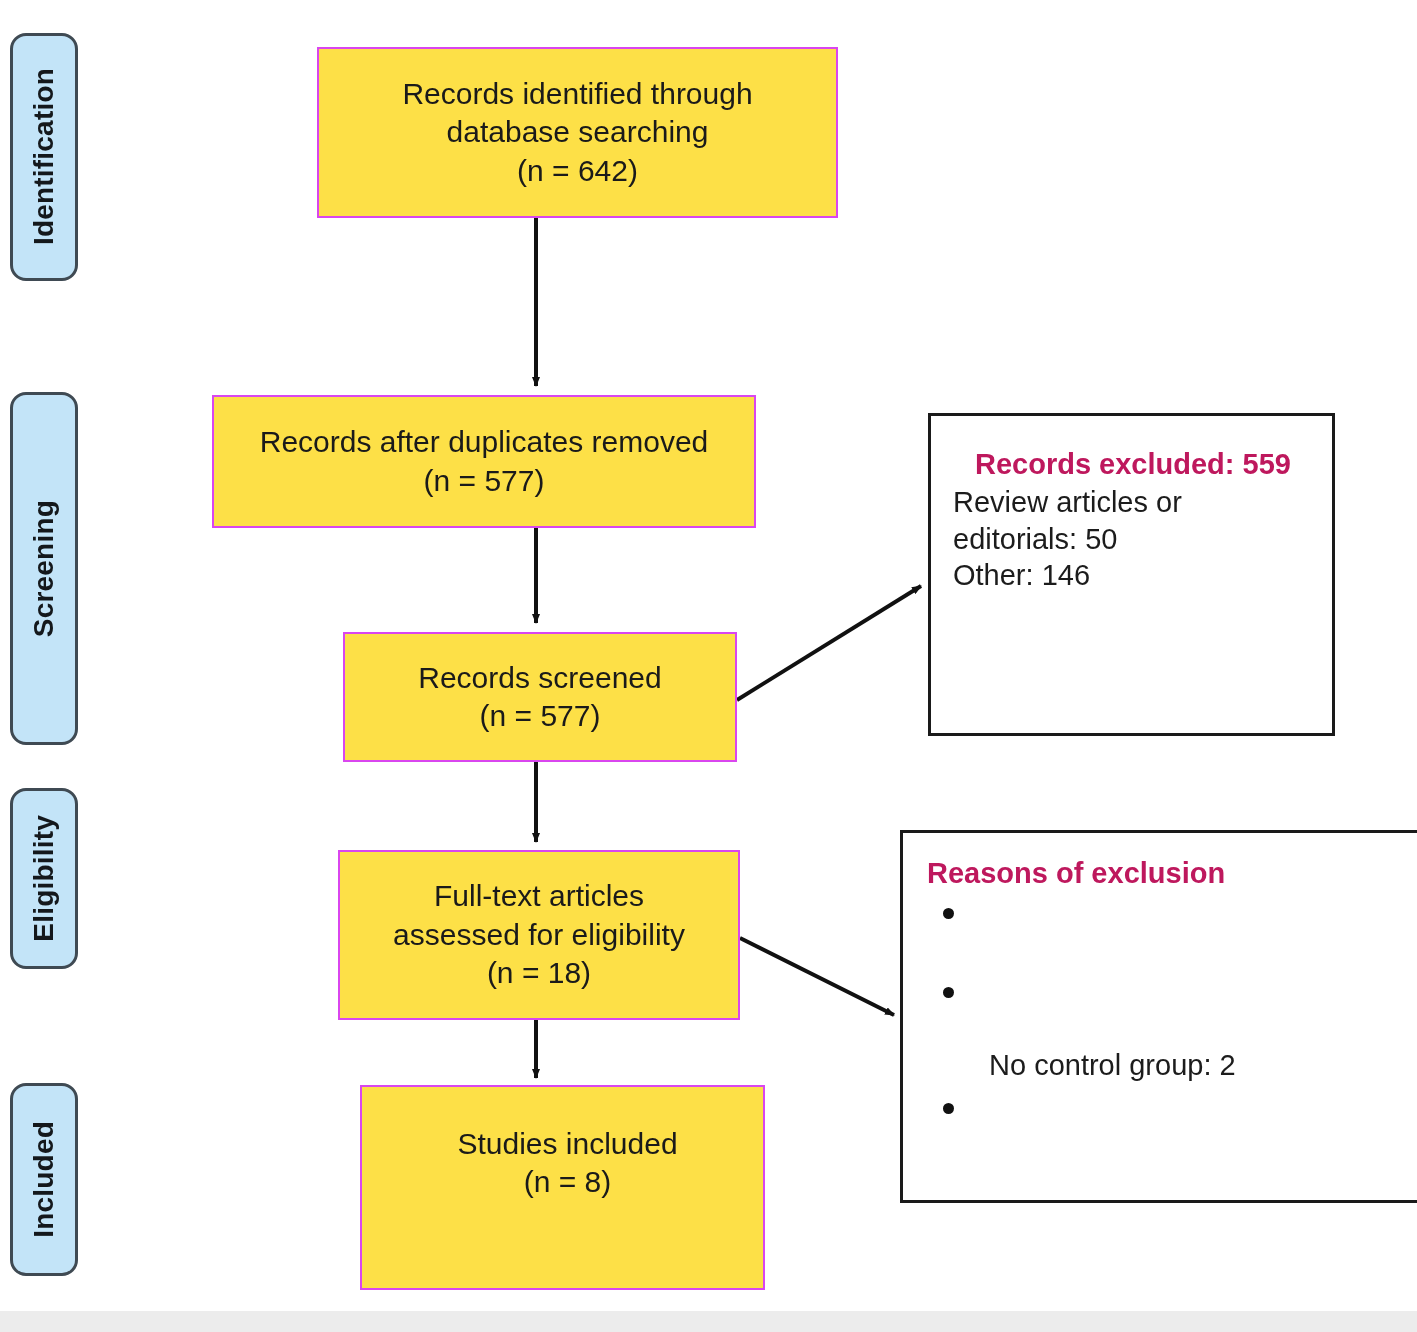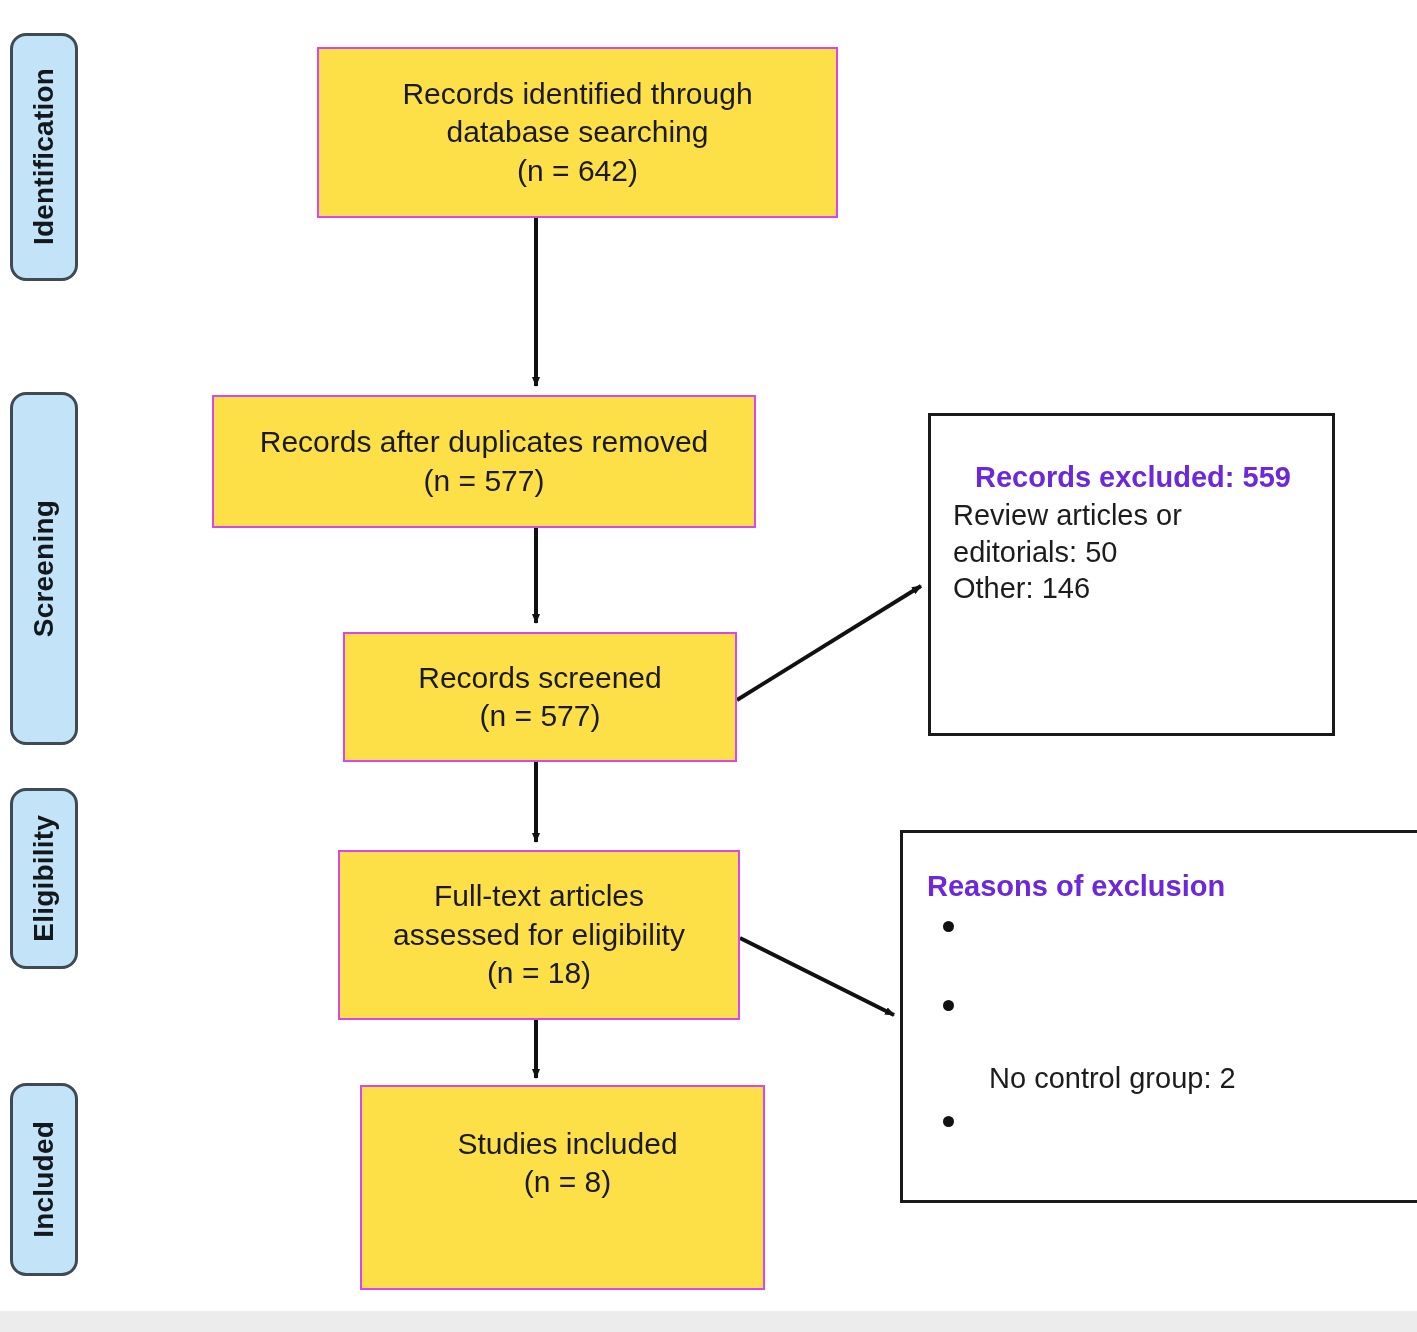--- a/index.html
+++ b/index.html
@@ -69,23 +69,22 @@
   
   .note-box {
     position: absolute;
     background: #ffffff;
     border: 3px solid #1a1a1a;
     overflow: hidden;
   }
   .note-box .note-title {
     font-size: 29px;
     font-weight: bold;
-    color: #6d28d9;
+    color: #be185d;
     line-height: 1.25;
-    margin-top: 13px;
   }
   .note-box .note-line {
     font-size: 29px;
     color: #1c1c1c;
     line-height: 1.26;
     white-space: pre-line;
   }
 
   #excluded-box .note-inner { padding: 30px 8px 0 22px; }
   #excluded-box .note-title { padding-left: 22px; margin-bottom: 2px; }

